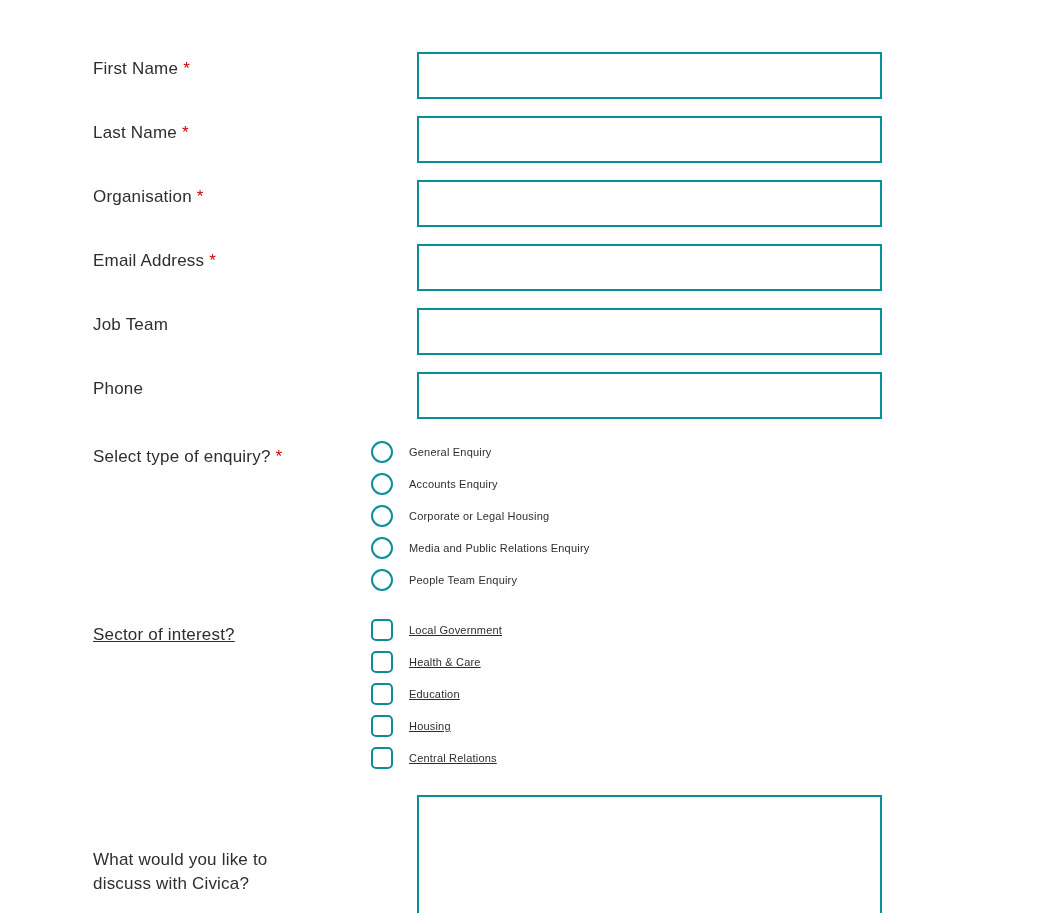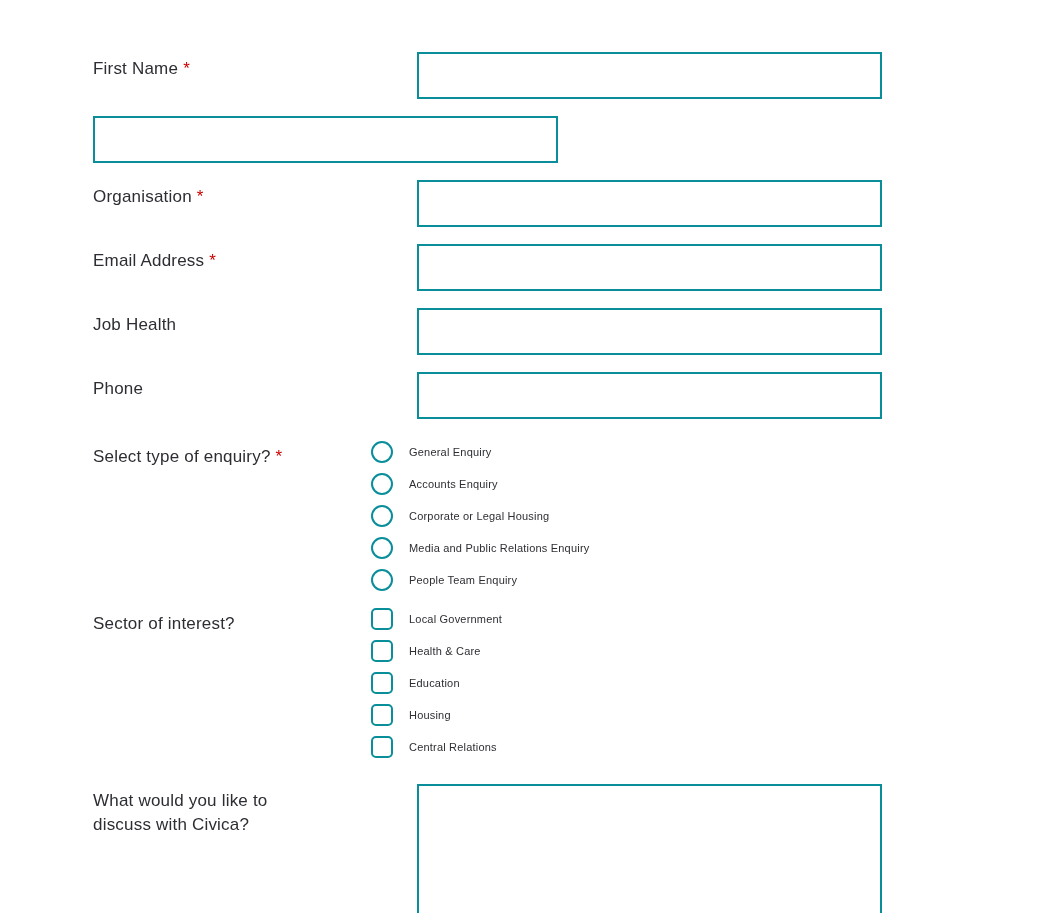--- a/index.html
+++ b/index.html
@@ -34,21 +34,21 @@
     background: #ffffff;
     font-family: inherit;
     font-size: 17px;
     color: #2d2e33;
     padding: 0 12px;
     outline: none;
     display: block;
   }
   .group-section .label-col { padding-top: 9px; }
   .radio-section { margin-top: 2px; }
-  .checkbox-section { margin-top: 7px; }
+  .checkbox-section { margin-top: 18px; text-decoration: underline; }
   .options-col { flex: 0 0 465px; }
   .option {
     display: flex;
     align-items: center;
     height: 32px;
     cursor: pointer;
   }
   .radio-circle {
     width: 22px;
     height: 22px;
@@ -70,20 +70,21 @@
   .opt-label {
     margin-left: 16px;
     font-size: 11px;
     letter-spacing: 0.2px;
     white-space: nowrap;
   }
   .textarea-row { margin-top: 21px; margin-bottom: 0; }
   .textarea-row .label-col span.wrap-label {
     display: inline-block;
     max-width: 200px;
+    margin-top: 48px;
   }
   .text-area {
     width: 465px;
     height: 240px;
     border: 2px solid #0a8e9a;
     border-radius: 0;
     background: #ffffff;
     font-family: inherit;
     font-size: 17px;
     color: #2d2e33;
@@ -101,20 +102,23 @@
   <div class="row field-row">
     <div class="label-col">
       <label><span>First Name</span><span class="req">*</span></label>
     </div>
     <div class="input-col">
       <input type="text" class="text-input" value="" style="">
     </div>
   </div>
 
   <div class="row field-row">
+    <div class="label-col">
+      <label><span>Last Name</span><span class="req">*</span></label>
+    </div>
     <div class="input-col">
       <input type="text" class="text-input" value="" style="">
     </div>
   </div>
 
   <div class="row field-row">
     <div class="label-col">
       <label><span>Organisation</span><span class="req">*</span></label>
     </div>
     <div class="input-col">
@@ -126,21 +130,21 @@
     <div class="label-col">
       <label><span>Email Address</span><span class="req">*</span></label>
     </div>
     <div class="input-col">
       <input type="text" class="text-input" value="" style="">
     </div>
   </div>
 
   <div class="row field-row">
     <div class="label-col">
-      <label><span>Job Health</span></label>
+      <label><span>Job Team</span></label>
     </div>
     <div class="input-col">
       <input type="text" class="text-input" value="" style="">
     </div>
   </div>
 
   <div class="row field-row">
     <div class="label-col">
       <label><span>Phone</span></label>
     </div>

